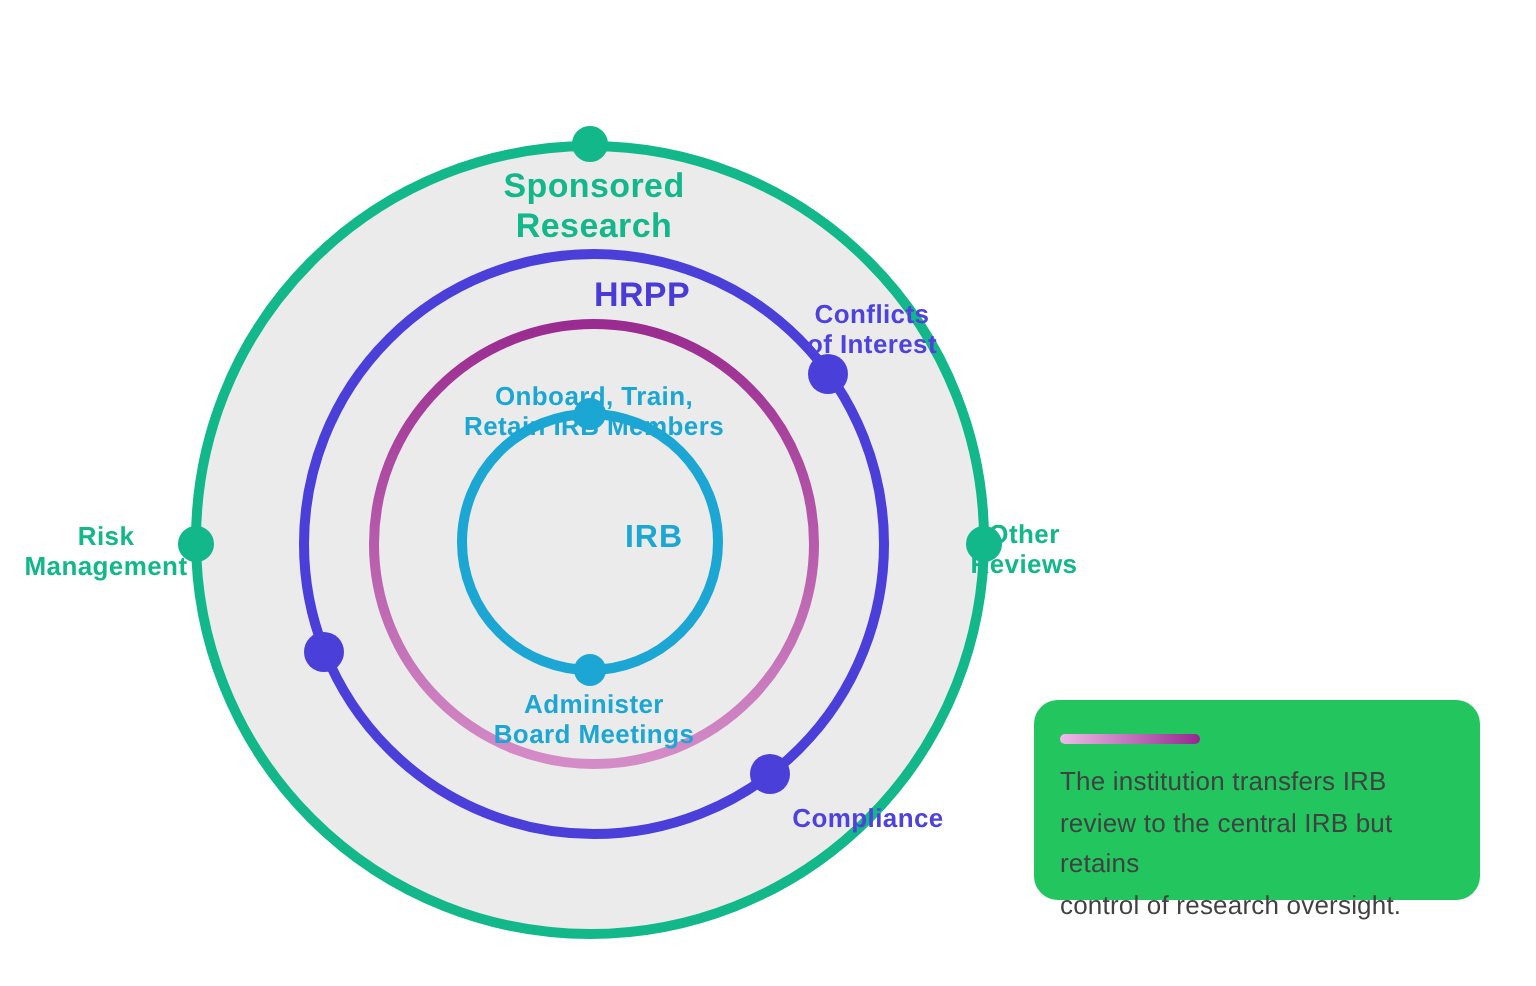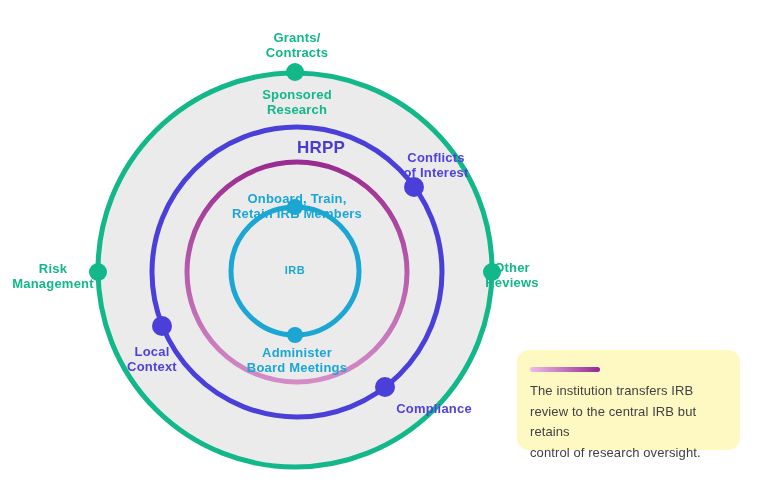--- a/index.html
+++ b/index.html
@@ -16,29 +16,29 @@
     position: absolute;
     transform: translate(-50%, -50%);
     white-space: pre-line;
     text-align: center;
     line-height: 1.18;
     letter-spacing: 0.2px;
   }
   .teal-text   { color: #12b78a; font-size: 13px; font-weight: 600; }
   .indigo-text { color: #4f42dc; font-size: 13px; font-weight: 600; }
   .cyan-text   { color: #1ba6d4; font-size: 13px; font-weight: 600; }
-  .ring-title-teal   { color: #12b78a; font-size: 13px; font-weight: 800; line-height: 1.15; }
+  .ring-title-teal   { color: #12b78a; font-size: 17px; font-weight: 800; line-height: 1.15; }
   .ring-title-indigo { color: #4a3bd8; font-size: 17px; font-weight: 800; margin-left: 24px; }
-  .ring-title-cyan   { color: #1ba6d4; font-size: 11px; font-weight: 800; letter-spacing: 0.5px; }
+  .ring-title-cyan   { color: #1ba6d4; font-size: 16px; font-weight: 800; letter-spacing: 0.5px; margin-left: 32px; }
 
   .legend-card {
     position: absolute;
     left: 517px; top: 350px;
     width: 223px; height: 100px;
-    background: #fef9c3;
+    background: #22c55e;
     border-radius: 12px;
     box-sizing: border-box;
     padding: 17px 13px 0 13px;
   }
   .legend-bar {
     width: 70px; height: 5px;
     border-radius: 3px;
     background: linear-gradient(90deg, #efbbe7 0%, #b круг 0%, #96288f 100%);
     background: linear-gradient(90deg, #efbbe7 0%, #96288f 100%);
     margin-bottom: 9px;
@@ -82,31 +82,27 @@
 
     <circle cx="295" cy="207" r="8" fill="#1ba6d4"></circle>
     <circle cx="295" cy="335" r="8" fill="#1ba6d4"></circle>
   </svg>
 
   <div class="lbl ring-title-teal" style="left:297px; top:103px;">Sponsored
 Research</div>
   <div class="lbl ring-title-indigo" style="left:297px; top:148px;">HRPP</div>
   <div class="lbl ring-title-cyan" style="left:295px; top:270px;">IRB</div>
 
-  <div class="lbl teal-text" style="left:297px; top:45px;">Grants/
-Contracts</div>
   <div class="lbl teal-text" style="left:53px;  top:276px;text-align:center;">Risk
 Management</div>
   <div class="lbl teal-text" style="left:512px; top:275px;">Other
 Reviews</div>
 
   <div class="lbl indigo-text" style="left:436px; top:165px;">Conflicts
 of Interest</div>
-  <div class="lbl indigo-text" style="left:152px; top:359px;">Local
-Context</div>
   <div class="lbl indigo-text" style="left:434px; top:409px;">Compliance</div>
 
   <div class="lbl cyan-text" style="left:297px; top:186px;margin-top:20px;">Onboard, Train,
 Retain IRB Members</div>
   <div class="lbl cyan-text" style="left:297px; top:360px;">Administer
 Board Meetings</div>
 
   <div class="legend-card">
     <div class="legend-bar"></div>
     <div class="legend-text">The institution transfers IRB

